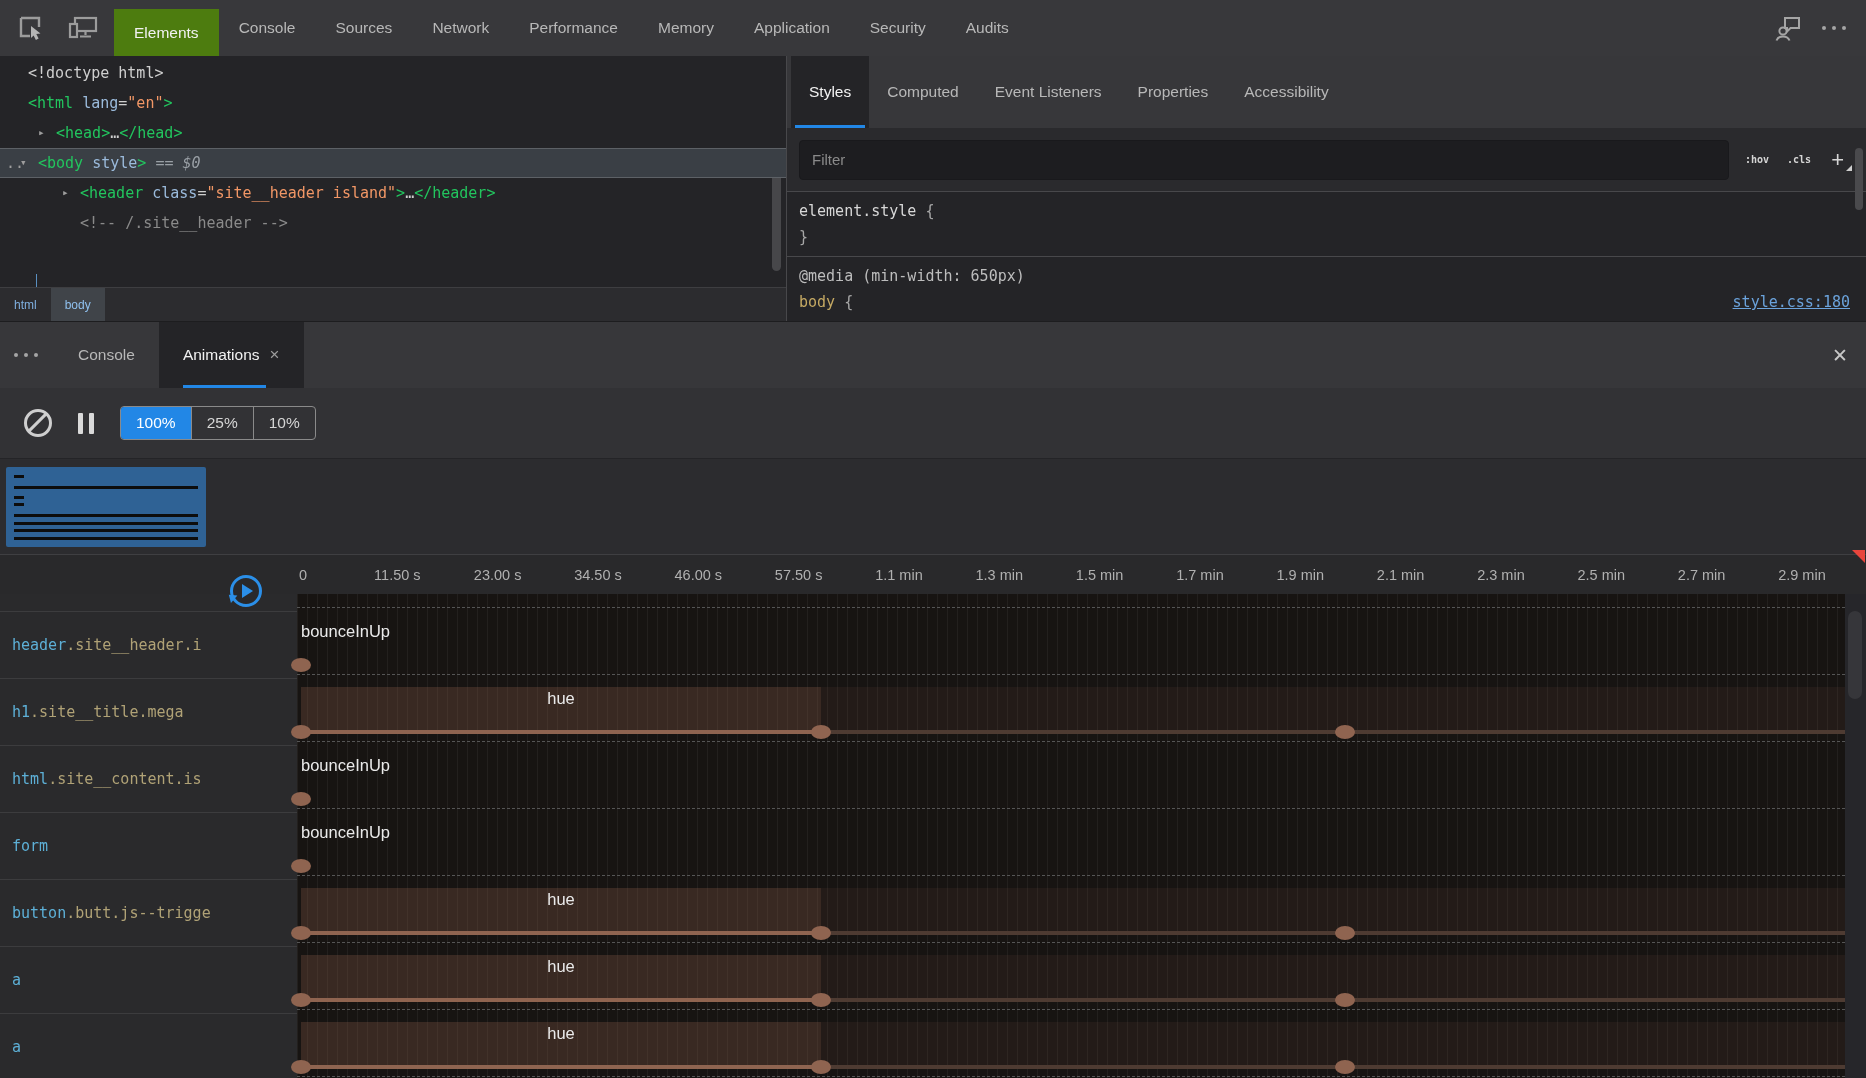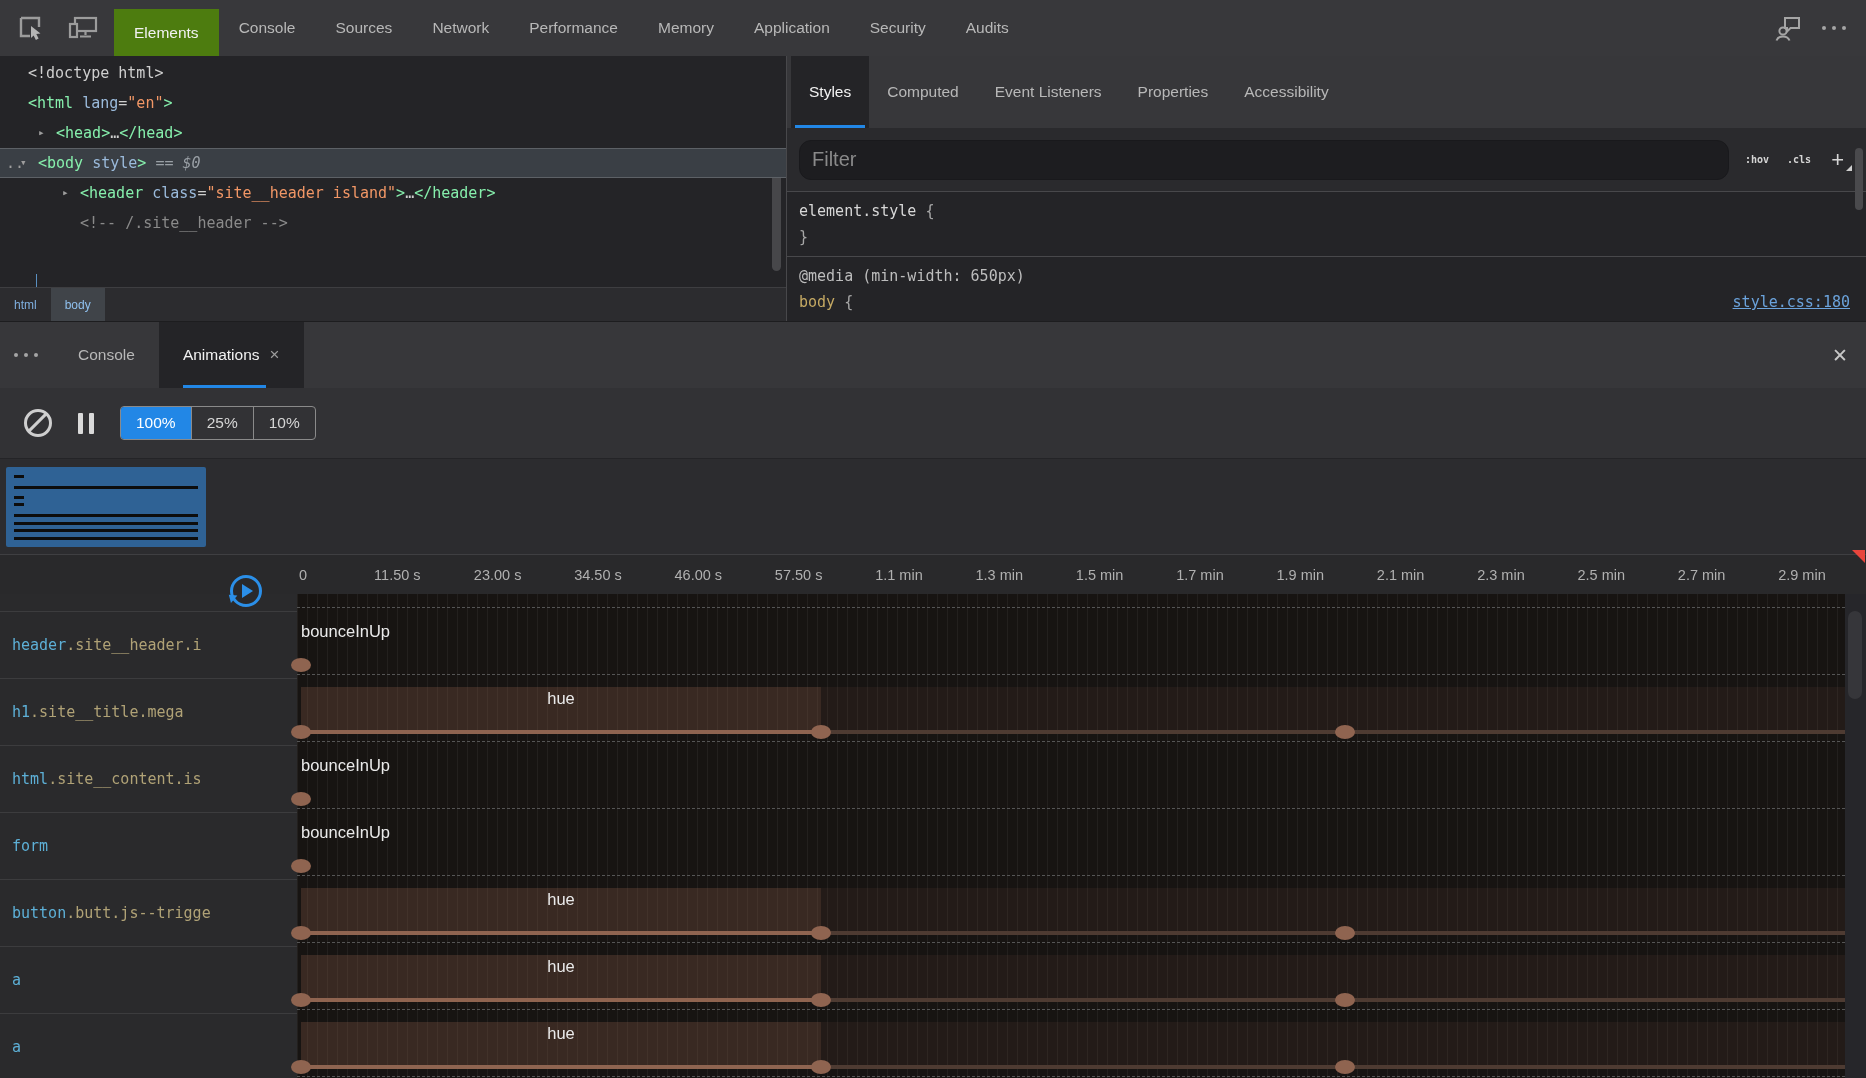--- a/index.html
+++ b/index.html
@@ -19,38 +19,38 @@
 
   
   .main{position:absolute;left:0;top:56px;width:1866px;height:265px;display:flex;}
   .dom-panel{width:786px;height:265px;background:#242427;position:relative;border-right:1px solid #48484b;}
   .dom-tree{position:relative;height:232px;overflow:hidden;padding-top:2px;
             font-family:"DejaVu Sans Mono","Liberation Mono",monospace;font-size:15px;}
   .dom-line{position:relative;line-height:30px;height:30px;white-space:nowrap;cursor:pointer;}
   .dom-line.selected{background:#3a3f45;border-top:1px solid #5d6166;border-bottom:1px solid #5d6166;height:28px;line-height:28px;}
   .dom-line .arrow{position:absolute;color:#9e9e9e;font-size:11px;}
   .dom-line .prefix{position:absolute;left:6px;color:#9e9e9e;}
-  .c-tag{color:#86efac}.c-attr{color:#9bbbdc}.c-value{color:#f29766}
+  .c-tag{color:#22c55e}.c-attr{color:#9bbbdc}.c-value{color:#f29766}
   .c-plain{color:#cfcfcf}.c-comment{color:#8a8a8a}.c-meta{color:#9aa0a6;font-style:italic}
   .indent-guide{position:absolute;left:36px;top:218px;height:64px;width:1px;background:#5a8fc0;}
   .dom-scroll{position:absolute;right:5px;top:95px;width:9px;height:120px;border-radius:5px;background:#47474a;}
   .crumbs{position:absolute;left:0;bottom:0;width:100%;height:33px;background:#2c2c2f;
           border-top:1px solid #3e3e41;display:flex;align-items:stretch;font-size:12px;}
   .crumb{display:flex;align-items:center;padding:0 14px;color:#7fb0e0;cursor:pointer;}
   .crumb.selected{background:#404449;color:#8fc0ee;}
 
   
   .styles-panel{flex:1;position:relative;background:#242427;}
   .styles-tabs{height:72px;background:#37373a;display:flex;align-items:stretch;padding-left:4px;}
   .styles-tab{padding:0 18px;display:flex;align-items:center;font-size:15.5px;color:#b8b8b8;cursor:pointer;position:relative;}
   .styles-tab.active{background:#242427;color:#f2f2f2;}
   .styles-tab.active::after{content:"";position:absolute;left:4px;right:4px;bottom:0;height:3px;background:#2287e6;}
   .filter-row{height:63px;border-bottom:1px solid #48484b;display:flex;align-items:center;padding:0 12px;gap:14px;background:#2a2a2d;}
-  .filter-input{flex:1;height:38px;background:#1d1d20;border:1px solid #19191c;border-radius:12px;color:#d5d5d5;
-                font-size:20px;padding:0 12px;outline:none;}
+  .filter-input{flex:1;height:38px;background:#1d1d20;border:1px solid #19191c;border-radius:4px;color:#d5d5d5;
+                font-size:15px;padding:0 12px;outline:none;}
   .filter-input::placeholder{color:#8a8a8a;}
   .tog{font-family:"DejaVu Sans Mono",monospace;font-size:10px;font-weight:bold;color:#d5d5d5;cursor:pointer;padding:4px 2px;}
   .plus-btn{position:relative;font-size:22px;color:#d5d5d5;cursor:pointer;padding:0 10px 0 4px;}
   .plus-btn::after{content:"";position:absolute;right:2px;bottom:2px;border-left:6px solid transparent;border-bottom:6px solid #cfcfcf;}
   .styles-content{font-family:"DejaVu Sans Mono","Liberation Mono",monospace;font-size:15px;line-height:26px;padding:6px 0 0 0;}
   .rule-line{padding-left:12px;position:relative;}
   .sel-elem{color:#d8d8d8}.sel-body{color:#c5a963}.brace{color:#a7a7a7}.atmedia{color:#bdbdbd}
   .rule-divider{height:1px;background:#48484b;margin:6px 0;}
   .src-link{position:absolute;right:16px;top:0;color:#6ba3dc;text-decoration:underline;cursor:pointer;}
   .styles-scroll{position:absolute;right:3px;top:92px;width:8px;height:62px;border-radius:4px;background:#4a4a4d;}

